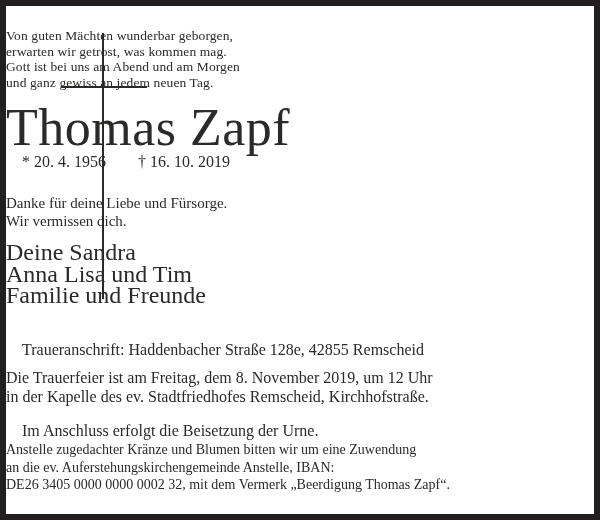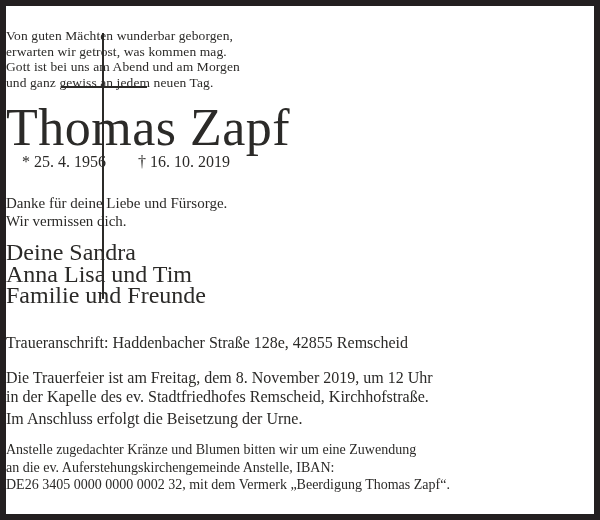--- a/index.html
+++ b/index.html
@@ -72,31 +72,33 @@
     top: 188px;
     font-size: 15px;
     line-height: 18px;
   }
   .mourners {
     top: 236px;
     font-size: 24px;
     line-height: 21.5px;
   }
   .address {
-    top: 327px;
+    top: 334px;
     font-size: 16px;
     line-height: 19px;
+    padding-left: 16px;
   }
   .funeral {
     top: 363px;
     font-size: 16px;
     line-height: 18.5px;
   }
   .funeral .spaced {
-    margin-top: 4px;
+    margin-top: 16px;
+    padding-left: 16px;
   }
   .donation {
     top: 435px;
     font-size: 14px;
     line-height: 17.5px;
   }
 </style>
 </head>
 <body>
 
@@ -110,21 +112,21 @@
   <div class="block verse">
     <div>Von guten Mächten wunderbar geborgen,</div>
     <div>erwarten wir getrost, was kommen mag.</div>
     <div>Gott ist bei uns am Abend und am Morgen</div>
     <div>und ganz gewiss an jedem neuen Tag.</div>
   </div>
 
   <h1 class="block name">Thomas Zapf</h1>
 
   <div class="block dates">
-    <span class="date"><span class="sym">*</span><span>25. 4. 1956</span></span><span class="date"><span class="sym">†</span><span>16. 10. 2019</span></span>
+    <span class="date"><span class="sym">*</span><span>20. 4. 1956</span></span><span class="date"><span class="sym">†</span><span>16. 10. 2019</span></span>
   </div>
 
   <div class="block condolence">
     <div>Danke für deine Liebe und Fürsorge.</div>
     <div>Wir vermissen dich.</div>
   </div>
 
   <div class="block mourners">
     <div>Deine Sandra</div>
     <div>Anna Lisa und Tim</div>

